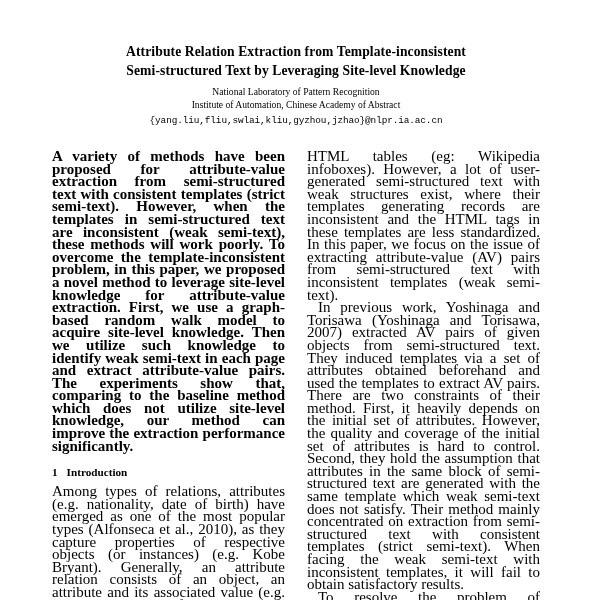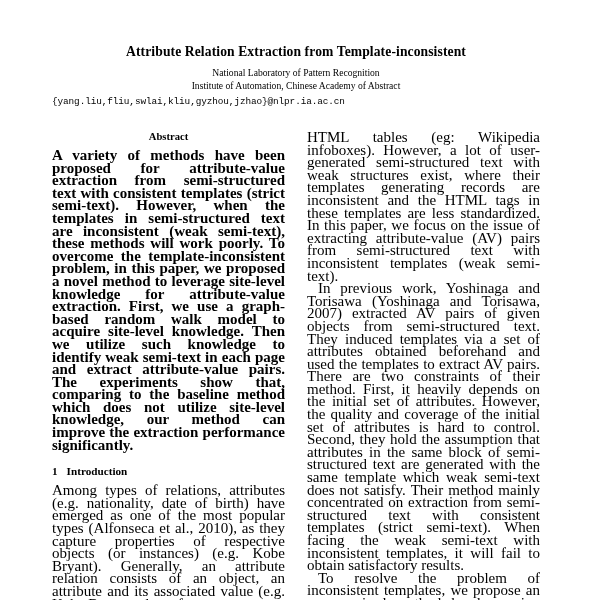--- a/index.html
+++ b/index.html
@@ -36,21 +36,21 @@
     margin-top: 21px;
     letter-spacing: 0.05px;
   }
   .affil {
     text-align: center;
     font-size: 9.6px;
     margin-top: 5px;
     line-height: 13px;
   }
   .email {
-    text-align: left;
+    text-align: center;
     font-family: "Liberation Mono", monospace;
     font-size: 9.4px;
     margin-top: 4px;
     letter-spacing: -0.1px;
   }
   .columns {
     margin-top: 24px;
     display: flex;
     gap: 22px;
   }
@@ -87,34 +87,34 @@
     font-weight: bold;
   }
 </style>
 </head>
 <body>
 
 <div class="page">
 
   <div class="title">
     <div>Attribute Relation Extraction from Template-inconsistent</div>
+    <div>Semi-structured Text by Leveraging Site-level Knowledge</div>
   </div>
 
 
   <div class="affil">
     <div>National Laboratory of Pattern Recognition</div>
     <div>Institute of Automation, Chinese Academy of Abstract</div>
   </div>
 
   <div class="email">{yang.liu,fliu,swlai,kliu,gyzhou,jzhao}@nlpr.ia.ac.cn</div>
 
   <div class="columns">
 
     <div class="col">
-      <div class="section-head">Abstract</div>
       <div class="abstract-body">
         <p class="para">A variety of methods have been proposed for attribute-value extraction from semi-structured text with consistent templates (strict semi-text). However, when the templates in semi-structured text are inconsistent (weak semi-text), these methods will work poorly. To overcome the template-inconsistent problem, in this paper, we proposed a novel method to leverage site-level knowledge for attribute-value extraction. First, we use a graph-based random walk model to acquire site-level knowledge. Then we utilize such knowledge to identify weak semi-text in each page and extract attribute-value pairs. The experiments show that, comparing to the baseline method which does not utilize site-level knowledge, our method can improve the extraction performance significantly.</p>
       </div>
 
       <div class="numbered-head">
         <span>1</span>
         <span>Introduction</span>
       </div>
       <p class="para">Among types of relations, attributes (e.g. nationality, date of birth) have emerged as one of the most popular types (Alfonseca et al., 2010), as they capture properties of respective objects (or instances) (e.g. Kobe Bryant). Generally, an attribute relation consists of an object, an attribute and its associated value (e.g. Kobe Bryant - date of</p>
     </div>

